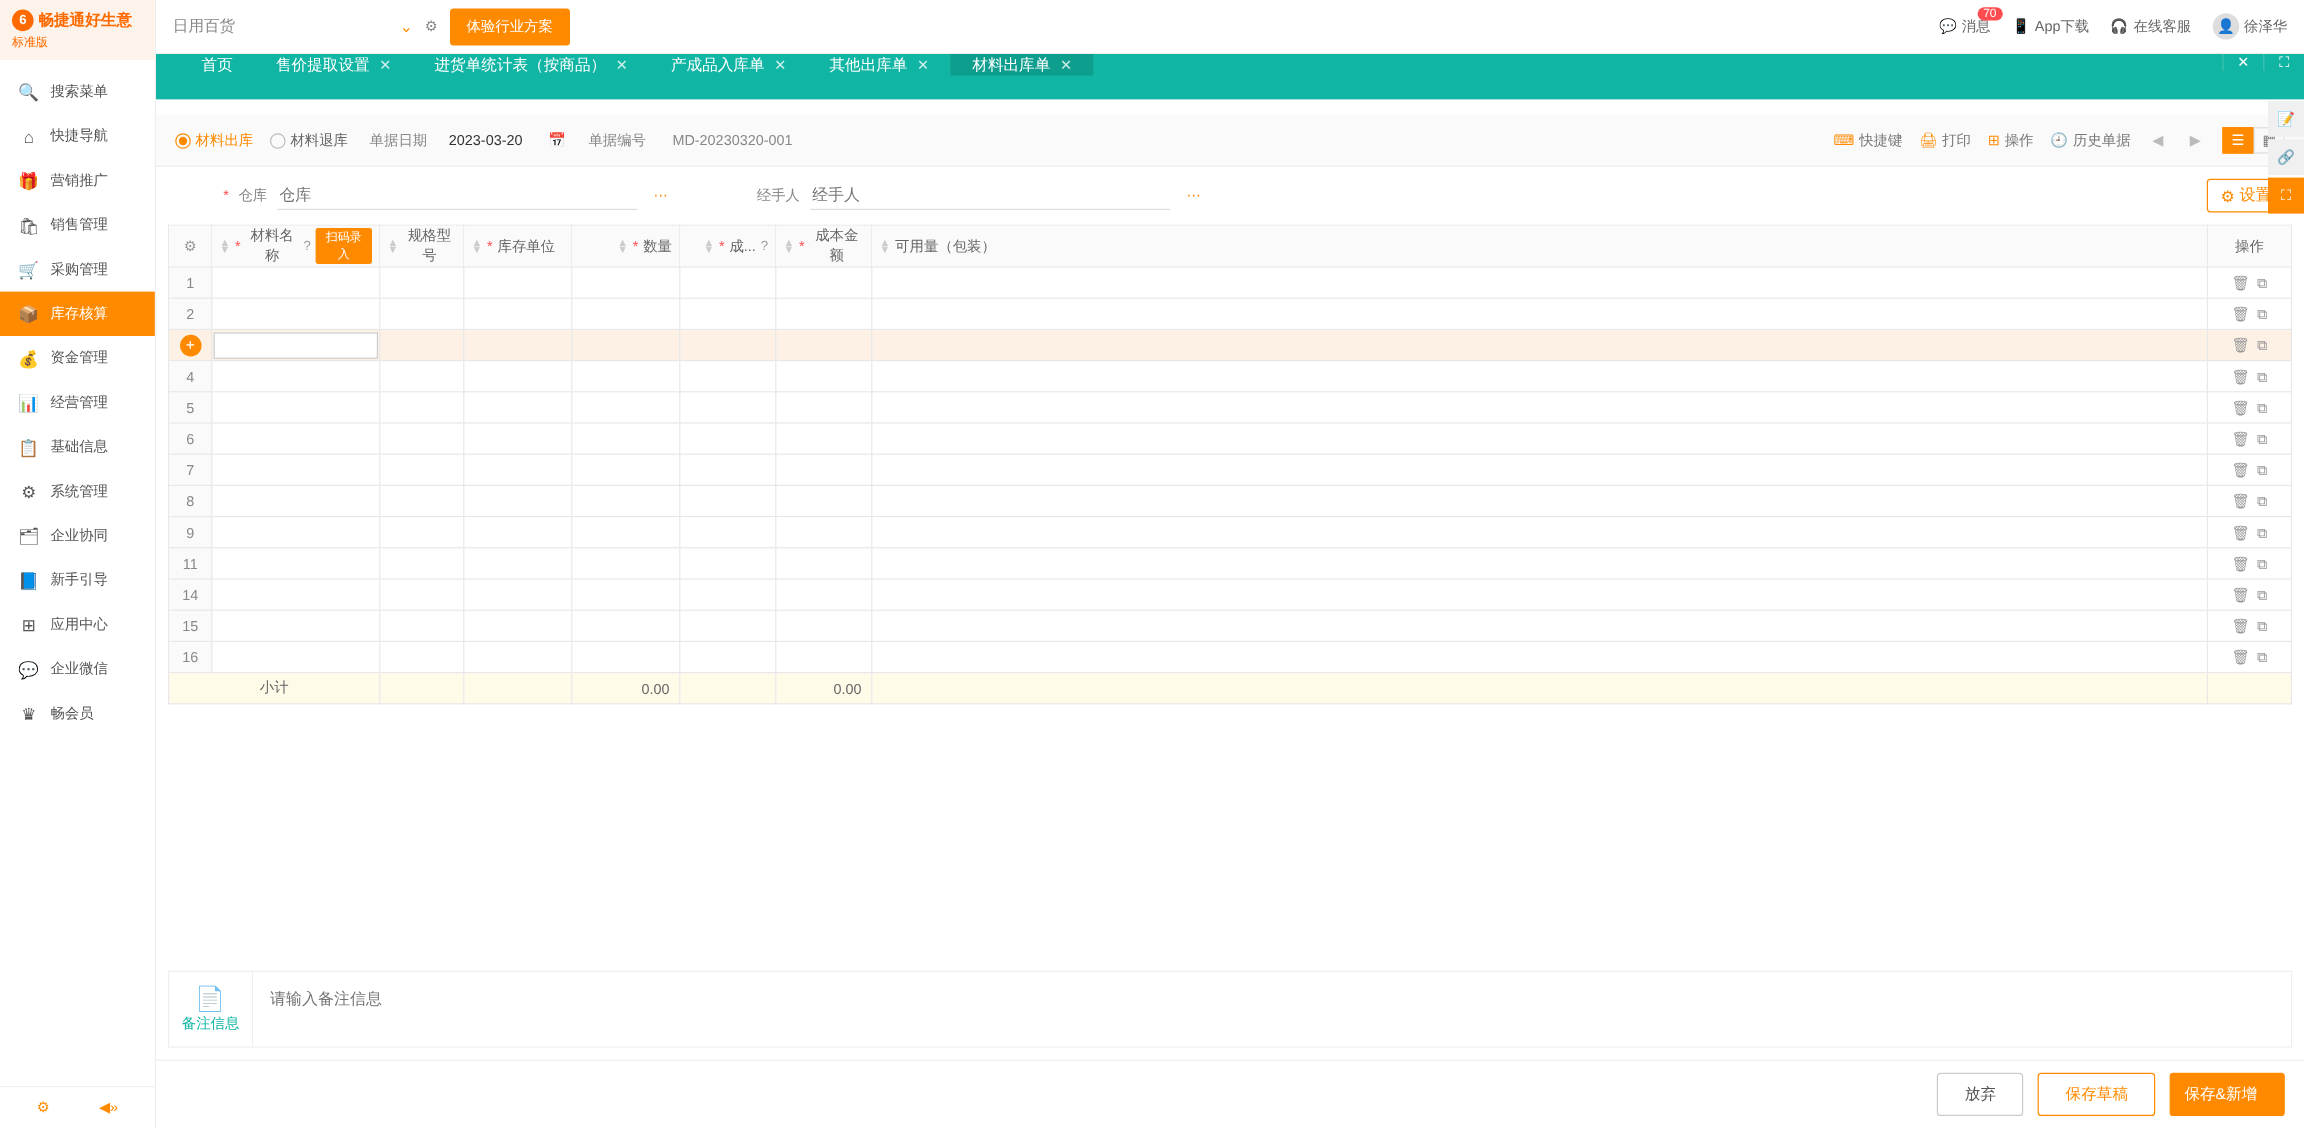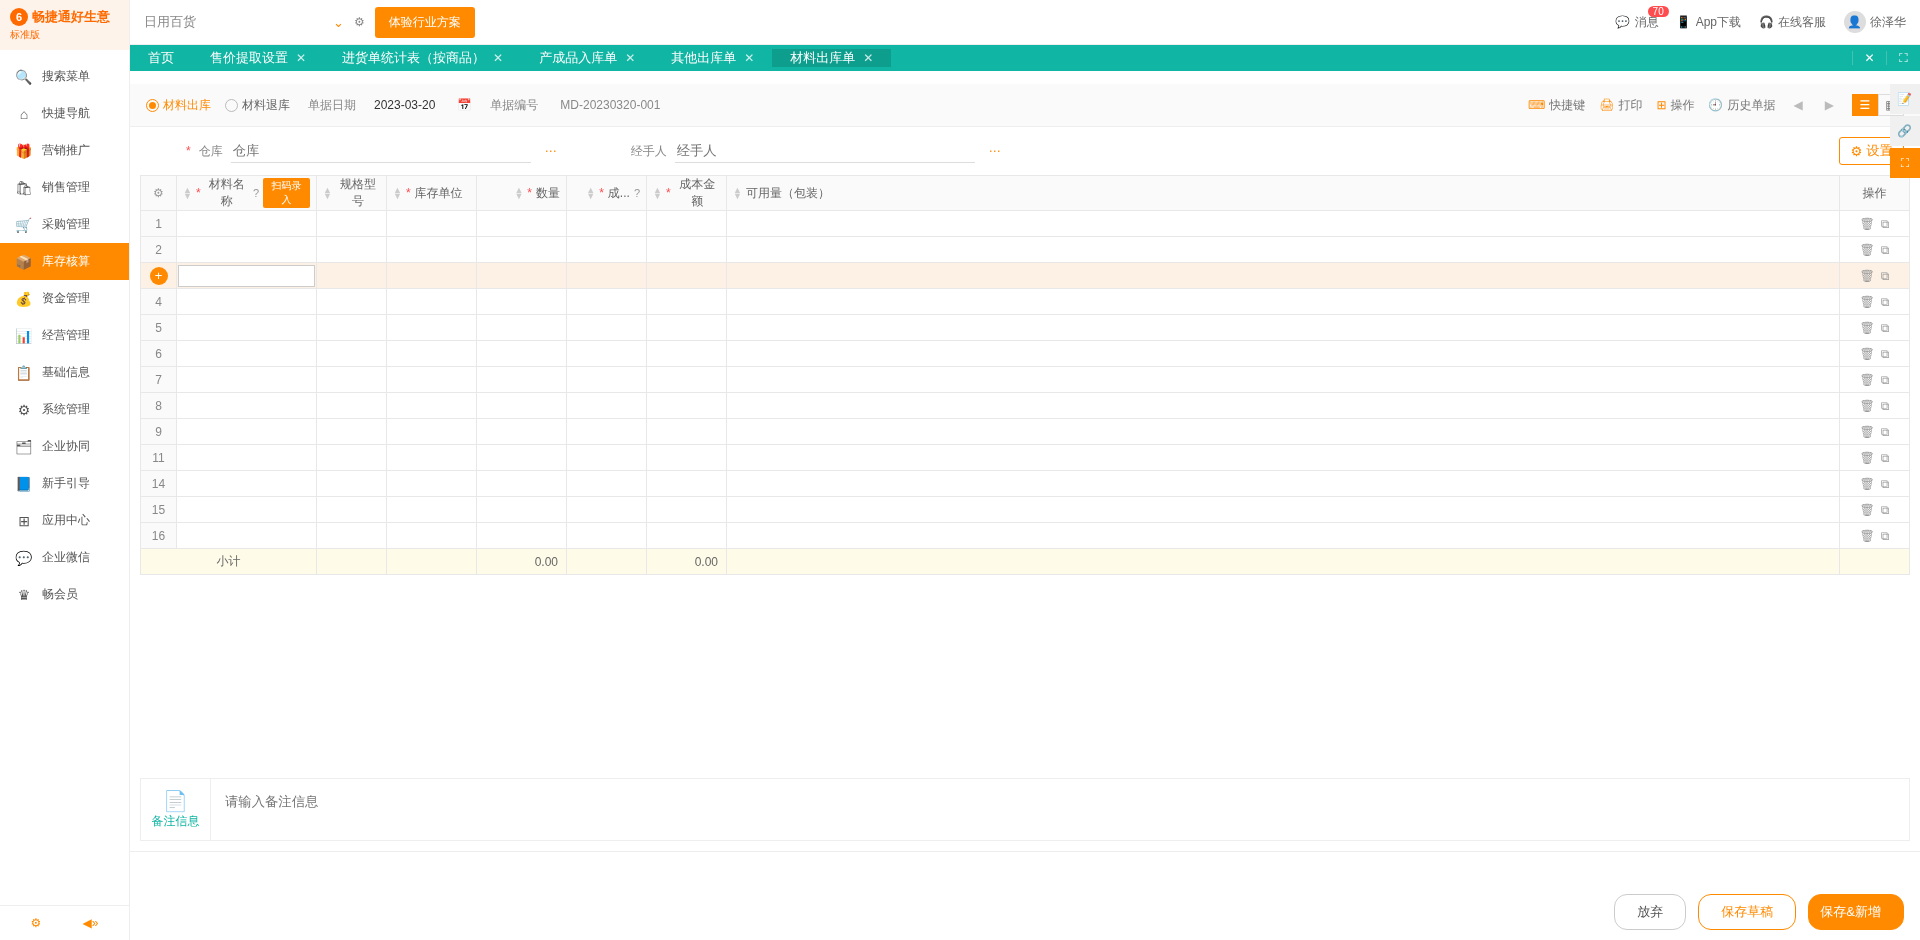--- a/index.html
+++ b/index.html
@@ -25,21 +25,21 @@
 .dropdown { color: #888; font-size: 13px; display: flex; align-items: center; gap: 8px; width: 200px; }
 .chev { color: #ff8a00; }
 .gear-btn { margin: 0 10px; color: #888; cursor: pointer; }
 .orange-btn { background: #ff8a00; color: #fff; border: none; padding: 7px 14px; border-radius: 3px; cursor: pointer; font-size: 12px; }
 .top-right { margin-left: auto; display: flex; align-items: center; gap: 18px; color: #666; }
 .top-link { display: flex; align-items: center; gap: 4px; cursor: pointer; position: relative; }
 .badge { position: absolute; top: -8px; right: -10px; background: #ff4d4f; color: #fff; border-radius: 8px; padding: 0 5px; font-size: 10px; }
 .avatar { width: 22px; height: 22px; background: #ddd; border-radius: 50%; display: inline-flex; align-items: center; justify-content: center; color: #fff; }
 
 
-.tabs { height: 26px; background: #11b5a3; display: flex; align-items: center; color: #fff; }
+.tabs { height: 38px; background: #11b5a3; display: flex; align-items: flex-start; color: #fff; padding-left: 20px; }
 .tab { display: flex; align-items: center; padding: 0 18px; gap: 8px; cursor: pointer; font-size: 13px; white-space: nowrap; }
 .tab.active { background: #0e9e8e; }
 .tab-close { font-size: 12px; opacity: .8; }
 .tabs-right { margin-left: auto; display: flex; align-items: center; }
 .tabs-right .ticon { width: 34px; display: flex; align-items: center; justify-content: center; cursor: pointer; border-left: 1px solid rgba(255,255,255,.2); height: 100%; }
 
 
 .content { flex: 1; background: #fff; margin: 0; display: flex; flex-direction: column; overflow: hidden; }
 .doc-header { display: flex; align-items: center; padding: 10px 16px; gap: 18px; border-bottom: 1px solid #eee; background: #fafafa; margin-top: 13px; }
 .radio-group { display: flex; gap: 14px; }
@@ -88,21 +88,21 @@
 .subtotal-row td { background: #fffbe9; color: #666; }
 .num-right { text-align: right; padding-right: 8px; }
 
 
 .remark-area { display: flex; border: 1px solid #eee; margin: 10px; }
 .remark-label { width: 70px; display: flex; flex-direction: column; align-items: center; justify-content: center; padding: 10px; color: #11b5a3; border-right: 1px solid #eee; }
 .remark-input { flex: 1; border: none; padding: 14px; color: #bbb; outline: none; resize: none; font-family: inherit; }
 
 
 .footer { display: flex; justify-content: flex-end; gap: 12px; padding: 10px 16px; border-top: 1px solid #eee; background: #fff; }
-.btn { padding: 8px 22px; border-radius: 13px; cursor: pointer; font-size: 13px; margin-top: 32px; }
+.btn { padding: 8px 22px; border-radius: 3px; cursor: pointer; font-size: 13px; }
 .btn-plain { background: #fff; border: 1px solid #ccc; color: #555; }
 .btn-outline { background: #fff; border: 1px solid #ff8a00; color: #ff8a00; }
 .btn-primary { background: #ff8a00; border: 1px solid #ff8a00; color: #fff; padding-left: 11px; }
 
 
 .right-rail { position: fixed; right: 0; top: 84px; display: flex; flex-direction: column; }
 .rail-item { width: 30px; height: 30px; background: #f0f0f0; margin-bottom: 2px; display: flex; align-items: center; justify-content: center; color: #888; cursor: pointer; }
 .rail-item.active { background: #ff8a00; color: #fff; }
 
 .spacer { flex: 1; }

